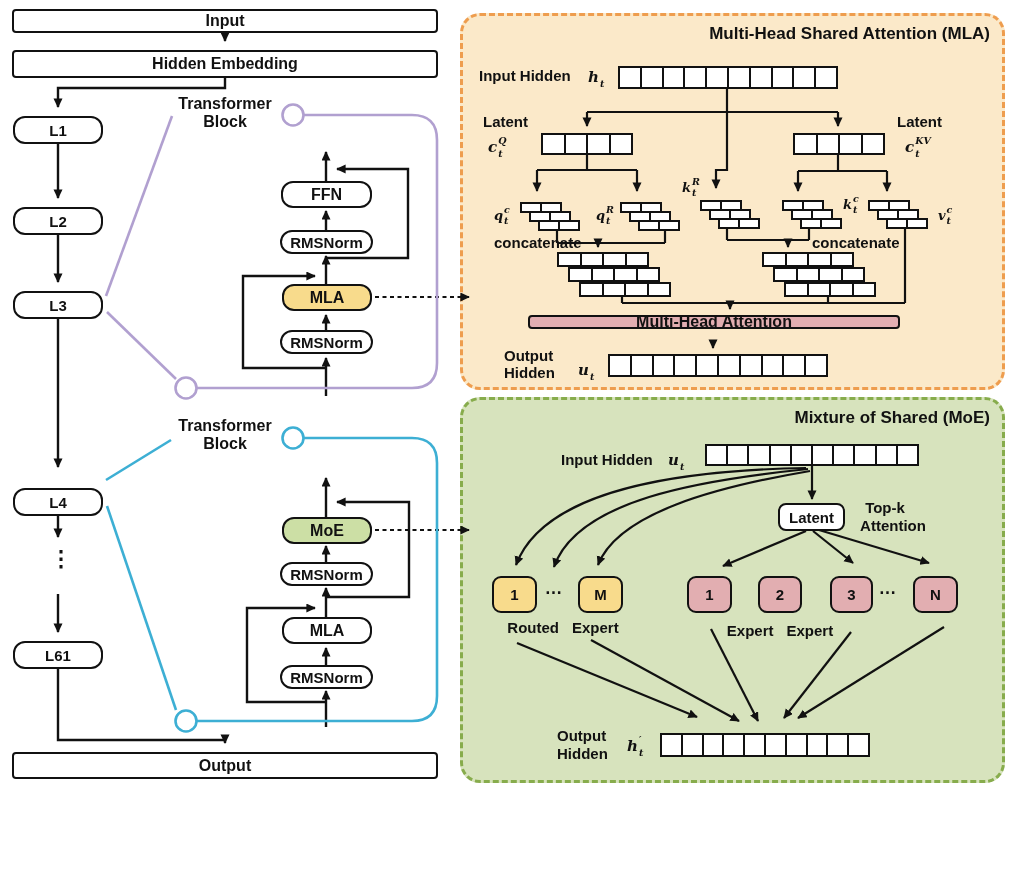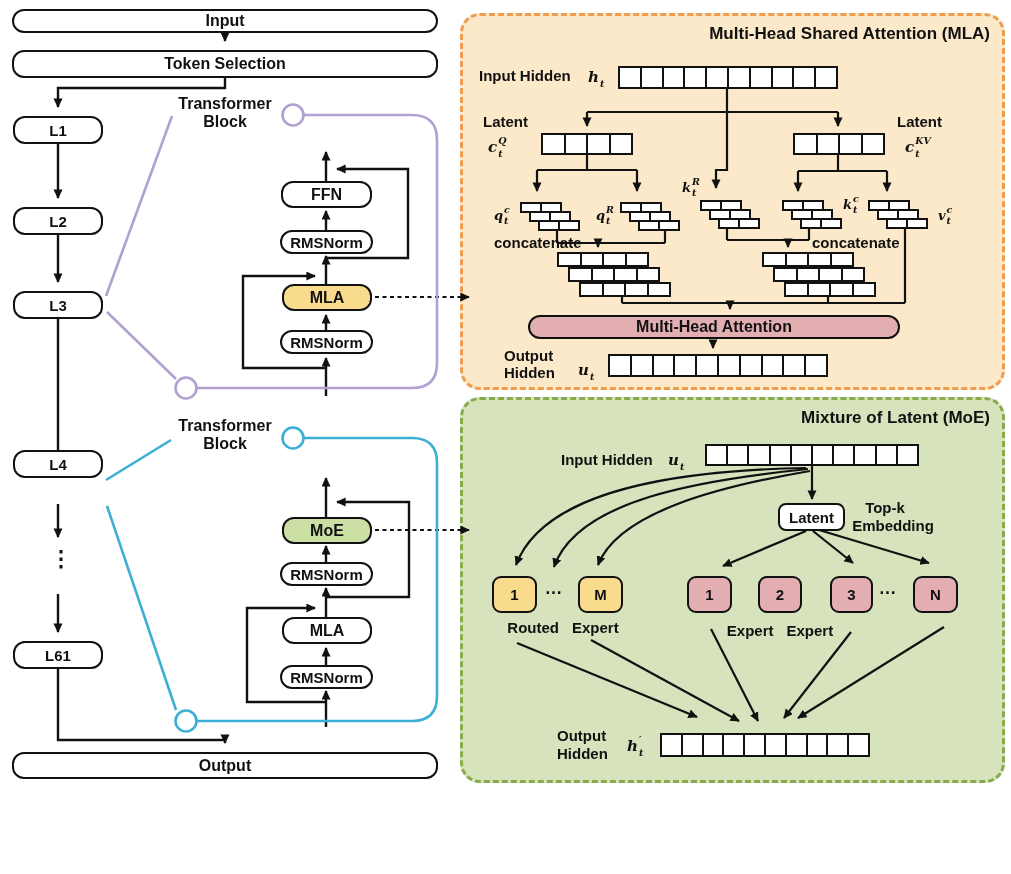--- a/index.html
+++ b/index.html
@@ -7,21 +7,21 @@
          font-family:"Liberation Sans",sans-serif;color:#111;}
   svg.layer{position:absolute;left:0;top:0;z-index:2;pointer-events:none;}
   
   .panel{position:absolute;border-radius:20px;z-index:1;box-sizing:border-box;}
   .panel.mla{background:var(--panel_mla_bg);border:3px dashed var(--panel_mla_border);}
   .panel.moe{background:var(--panel_moe_bg);border:3px dashed var(--panel_moe_border);}
   
   .node{position:absolute;z-index:3;box-sizing:border-box;border:2.4px solid var(--ink);
         background:#fff;display:flex;align-items:center;justify-content:center;
         font-weight:bold;font-size:16px;}
-  .pill{border-radius:12px;}
+  .pill{border-radius:4px;}
   .r12{border-radius:12px;}
   .r9{border-radius:9px;}
   .yellow{background:var(--yellow);}
   .pinkbg{background:var(--pink);}
   .greenbg{background:var(--moe_green);}
   
   .lbl{position:absolute;z-index:4;font-weight:bold;font-size:15px;line-height:1.1;
        white-space:nowrap;}
   .c{text-align:center;}
   .r{text-align:right;}
@@ -143,32 +143,32 @@
       <path d="M711,629 L758,721" marker-end="url(#ah)"></path>
       <path d="M851,632 L784,718" marker-end="url(#ah)"></path>
       <path d="M944,627 L798,718" marker-end="url(#ah)"></path>
     </g>
   </svg>
 
   <div class="node pill" style="left:12px;top:9px;width:426px;height:24px;">
       <span>Input</span>
     </div>
   <div class="node pill" style="left:12px;top:50px;width:426px;height:28px;">
-      <span>Token Selection</span>
+      <span>Hidden Embedding</span>
     </div>
   <div class="node r12" style="left:13px;top:116px;width:90px;height:28px;font-size:15px;">
       <span>L1</span>
     </div>
   <div class="node r12" style="left:13px;top:207px;width:90px;height:28px;font-size:15px;">
       <span>L2</span>
     </div>
   <div class="node r12" style="left:13px;top:291px;width:90px;height:28px;font-size:15px;">
       <span>L3</span>
     </div>
-  <div class="node r12" style="left:13px;top:450px;width:90px;height:28px;font-size:15px;">
+  <div class="node r12" style="left:13px;top:488px;width:90px;height:28px;font-size:15px;">
       <span>L4</span>
     </div>
   <div class="lbl vdots" style="left:50px;top:552px;width:18px;">⋮</div>
   <div class="node r12" style="left:13px;top:641px;width:90px;height:28px;font-size:15px;">
       <span>L61</span>
     </div>
   <div class="node pill" style="left:12px;top:752px;width:426px;height:27px;">
       <span>Output</span>
     </div>
 
@@ -403,21 +403,21 @@
         <span class="cell"></span>
       </span>
       <span class="cellrow srow" style="left: 22px; top: 30px; width: 92px; height: 15px;">
         <span class="cell"></span>
         <span class="cell"></span>
         <span class="cell"></span>
         <span class="cell"></span>
       </span>
     </div>
 
-  <div class="node pill pinkbg" style="left:528px;top:315px;width:372px;height:24px;">
+  <div class="node pill pinkbg" style="left:528px;top:315px;width:372px;height:14px;text-decoration:underline;">
       <span>Multi-Head Attention</span>
     </div>
 
   <div class="lbl" style="left:504px;top:348px;">Output</div>
   <div class="lbl" style="left:504px;top:365px;">Hidden</div>
   <span class="math" style="left:578px;top:359px;">
     <span class="mbase">u</span>
     <span class="scripts">
         <span class="msup"></span>
         <span class="msub">t</span>
@@ -429,21 +429,21 @@
       <span class="cell"></span>
       <span class="cell"></span>
       <span class="cell"></span>
       <span class="cell"></span>
       <span class="cell"></span>
       <span class="cell"></span>
       <span class="cell"></span>
       <span class="cell"></span>
     </div>
 
-  <div class="lbl r t17" style="left:640px;top:409px;width:350px;">Mixture of Latent (MoE)</div>
+  <div class="lbl r t17" style="left:640px;top:409px;width:350px;">Mixture of Shared (MoE)</div>
 
   <div class="lbl" style="left:561px;top:452px;">Input Hidden</div>
   <span class="math" style="left:668px;top:449px;">
     <span class="mbase">u</span>
     <span class="scripts">
         <span class="msup"></span>
         <span class="msub">t</span>
       </span>
   </span>
   <div class="cellrow" style="left:705px;top:444px;width:214px;height:22px;">
@@ -456,21 +456,21 @@
       <span class="cell"></span>
       <span class="cell"></span>
       <span class="cell"></span>
       <span class="cell"></span>
     </div>
 
   <div class="node" style="left:778px;top:503px;width:67px;height:28px;font-size:15px;border-radius:8px;">
       <span>Latent</span>
     </div>
   <div class="lbl c" style="left:848px;top:500px;width:74px;">Top-k</div>
-  <div class="lbl c" style="left:851px;top:518px;width:84px;">Embedding</div>
+  <div class="lbl c" style="left:851px;top:518px;width:84px;">Attention</div>
 
   <div class="node r9 yellow" style="left:492px;top:576px;width:45px;height:37px;font-size:15px;">
       <span>1</span>
     </div>
   <div class="lbl dots" style="left:545px;top:584px;">⋯</div>
   <div class="node r9 yellow" style="left:578px;top:576px;width:45px;height:37px;font-size:15px;">
       <span>M</span>
     </div>
 
   <div class="node r9 pinkbg" style="left:687px;top:576px;width:45px;height:37px;font-size:15px;">

